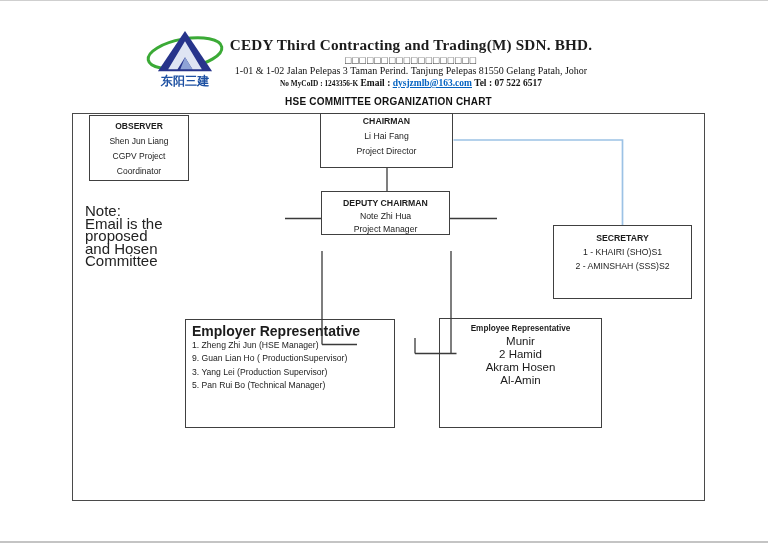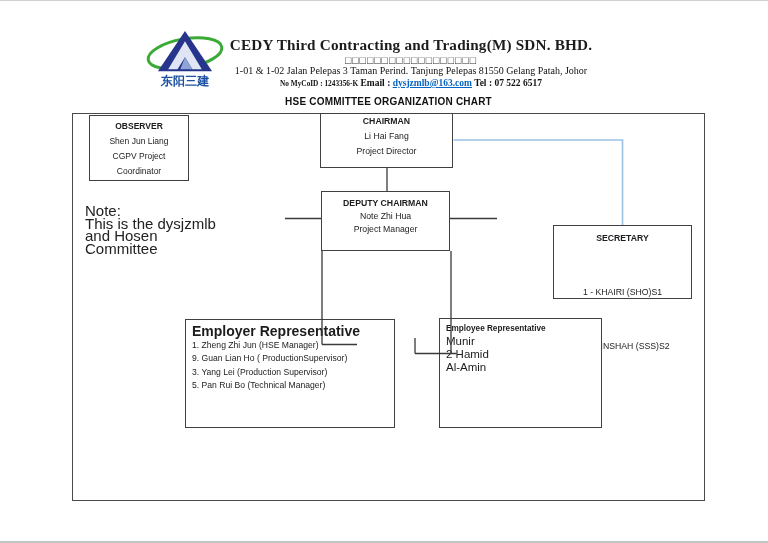--- a/index.html
+++ b/index.html
@@ -29,30 +29,30 @@
   .outer { position:absolute; left:72px; top:112px; width:633px; height:388px;
            border:1.5px solid #4a4a4a; background:transparent; }
   .node { position:absolute; background:#fff; border:1.5px solid #404040; }
   .ctr { display:flex; flex-direction:column; align-items:center; text-align:center; }
   .n-title { font-weight:bold; }
 
   .observer  { left:89px;  top:114px; width:100px; height:66px; padding-top:3px;
                font-size:8.5px; line-height:15px; }
   .chairman  { left:320px; top:112px; width:133px; height:55px; 
                font-size:8.7px; line-height:15px; }
-  .deputy    { left:321px; top:190px; width:129px; height:60px; padding-top:5px;
+  .deputy    { left:321px; top:190px; width:129px; height:44px; padding-top:5px;
                font-size:8.7px; line-height:13px; }
   .secretary { left:553px; top:224px; width:139px; height:74px; padding-top:5px;
-               font-size:8.7px; line-height:14px;gap:40px; }
+               font-size:8.7px; line-height:14px; }
 
   .employer  { left:185px; top:318px; width:210px; height:109px; padding:4px 6px;
                font-size:8.6px; line-height:13.4px; text-align:left; }
   .employer .n-title { font-size:14px; line-height:15px; }
   .employee  { left:439px; top:317px; width:163px; height:110px; padding:3px 6px;
-               font-size:11.5px; line-height:13px; text-align:left; }
+               font-size:11.5px; line-height:13px; text-align:center; }
   .employee .n-title { font-size:8.2px; line-height:13px; }
 
   .note { position:absolute; left:85px; top:204px; width:140px;
           font-size:15px; line-height:12.6px; color:#222; }
 
   .overlay { position:absolute; left:0; top:0; width:768px; height:543px;
              pointer-events:none; }
 </style>
 </head>
 <body>
@@ -110,26 +110,27 @@
     <div>1. Zheng Zhi Jun (HSE Manager)</div>
     <div>9. Guan Lian Ho ( ProductionSupervisor)</div>
     <div>3. Yang Lei (Production Supervisor)</div>
     <div>5. Pan Rui Bo (Technical Manager)</div>
   </div>
 
   <div class="node employee">
     <div class="n-title">Employee Representative</div>
     <div>Munir</div>
     <div>2 Hamid</div>
+    <div>Akram Hosen</div>
     <div>Al-Amin</div>
   </div>
 
   <div class="note">
     <div>Note:</div>
-    <div>This is the dysjzmlb</div>
+    <div>Email is the proposed</div>
     <div>and Hosen Committee</div>
   </div>
 
   <svg class="overlay" viewBox="0 0 768 543">
     <path d="M387 167 V190" fill="none" stroke-width="1.3" stroke="#3a3a3a"></path>
     <path d="M453.5 139 H622.5 V224" fill="none" stroke-width="1.7" stroke="#9CC2E5"></path>
     <path d="M285 217.5 H321" fill="none" stroke-width="1.3" stroke="#3a3a3a"></path>
     <path d="M450 217.5 H497" fill="none" stroke-width="1.3" stroke="#3a3a3a"></path>
     <path d="M322 250 V343.5 M322 343.5 H357" fill="none" stroke-width="1.3" stroke="#3a3a3a"></path>
     <path d="M451 250 V352.5 M415 352.5 H456.5 M415 337 V352.5" fill="none" stroke-width="1.3" stroke="#3a3a3a"></path>

